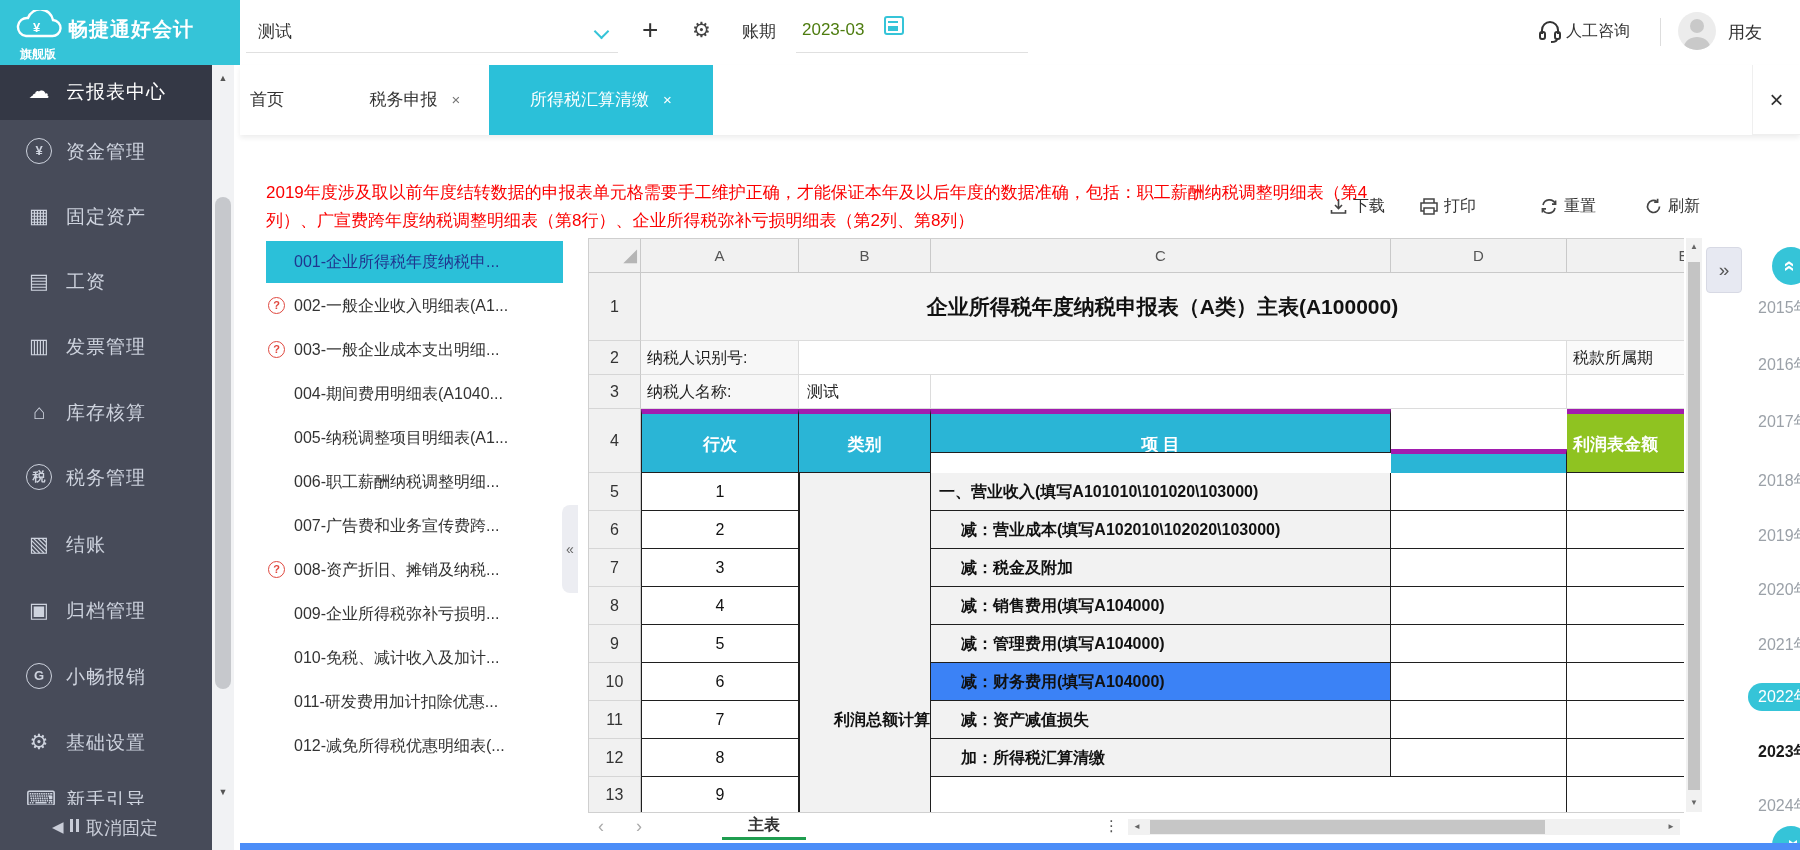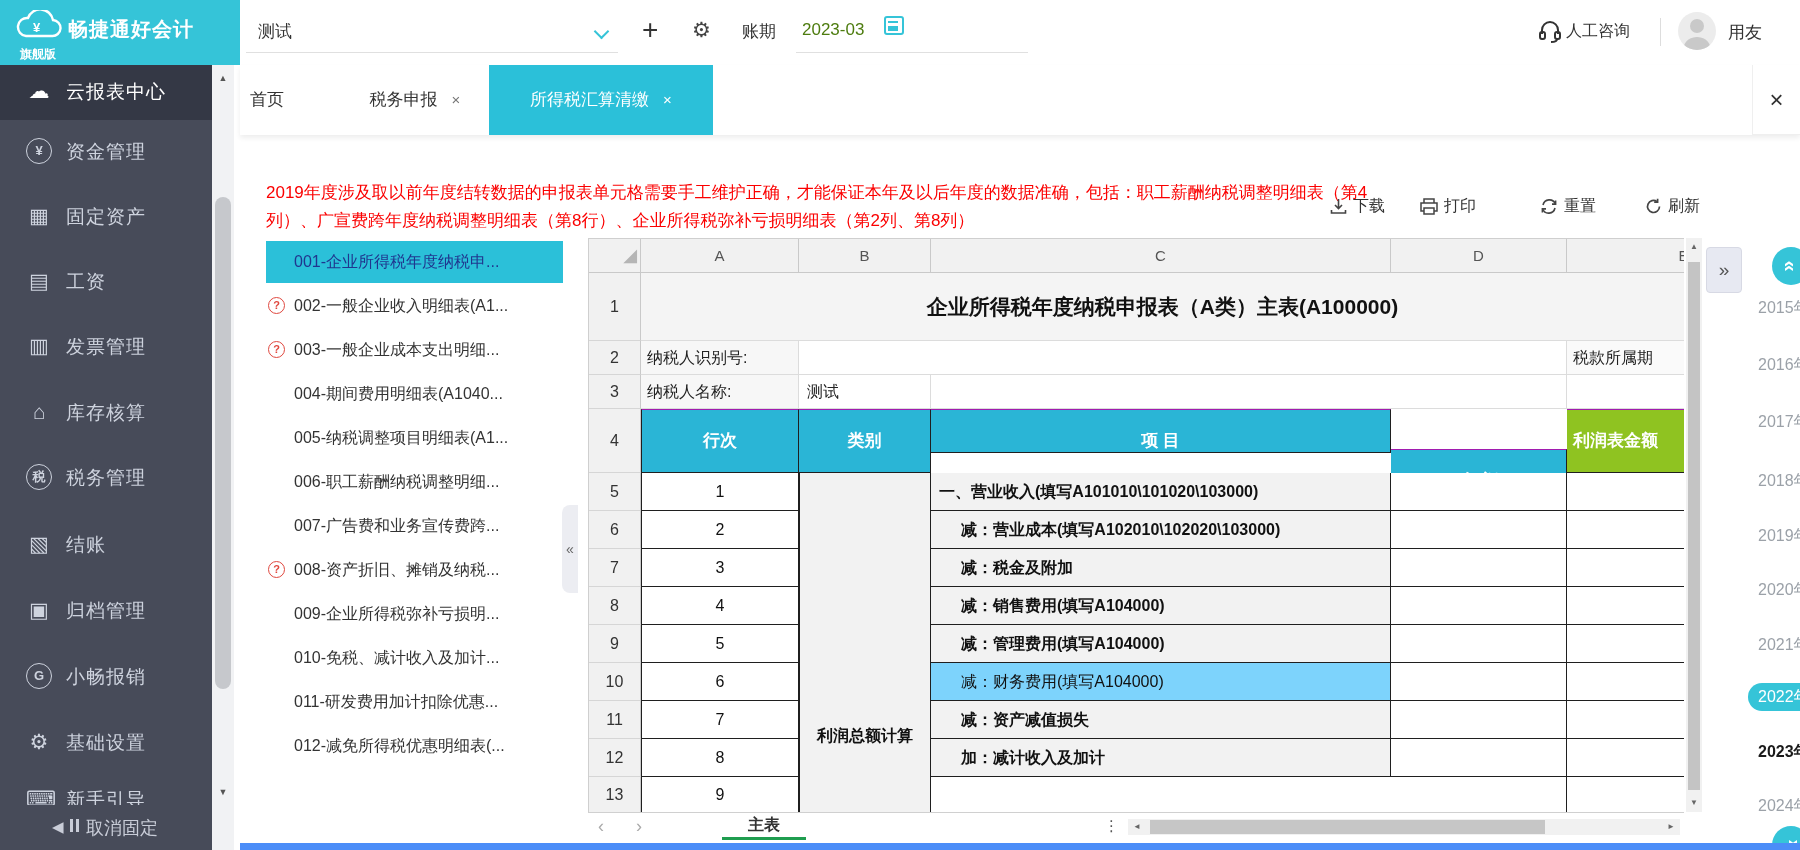--- a/index.html
+++ b/index.html
@@ -64,21 +64,21 @@
   .help-ic { position:absolute; left:2px; top:12px; width:17px; height:17px; border:1.5px solid #e0483f; border-radius:50%; color:#e0483f; font-size:11px; font-weight:bold; text-align:center; line-height:15px; }
   #collapse-handle { left:562px; top:505px; width:16px; height:88px; background:#ecedf2; border-radius:8px 0 0 8px; color:#666; font-size:14px; text-align:center; line-height:88px; cursor:pointer; }
 
   
   #sheet-grid { left:588px; top:238px; width:1096px; height:574px; overflow:hidden; background:#fff; border-left:1px solid #cfcfcf; border-top:1px solid #cfcfcf; }
   .cell { position:absolute; overflow:hidden; white-space:nowrap; }
   .ch { background:#f1f1f1; border-right:1px solid #c9c9c9; border-bottom:1px solid #c9c9c9; color:#555; font-size:15px; text-align:center; }
   .rh { background:#f1f1f1; border-right:1px solid #c9c9c9; border-bottom:1px solid #d6d6d6; color:#333; font-size:16px; text-align:center; }
   .lc { border-right:1px solid #dcdcdc; border-bottom:1px solid #dcdcdc; font-size:16px; color:#222; }
   .tb { border-right:1px solid #1f1f1f; border-bottom:1px solid #1f1f1f; font-size:16px; color:#111; }
-  .tb-top { border-top:1px solid #a21caf; }
+  .tb-top { border-top:5px solid #a21caf; }
   .tb-left { border-left:1px solid #1f1f1f; }
   .hcyan { background:#2ab5d6; color:#fff; font-weight:bold; font-size:17px; text-align:center; }
   .hgreen { background:#8fc321; color:#fff; font-weight:bold; font-size:17px; }
   #corner-tri { position:absolute; right:3px; top:5px; color:#b5b5b5; font-size:18px; line-height:22px; }
 
   #sheet-footer { left:588px; top:812px; width:1096px; height:28px; background:#fff; border-top:1px solid #d0d0d0; }
   .ft-arrow { position:absolute; top:3px; font-size:18px; color:#aaa; cursor:pointer; }
   #sheet-tab { position:absolute; left:134px; top:0; width:84px; height:27px; background:#fff; border-bottom:3px solid #1f9d4f; font-size:16px; font-weight:bold; color:#333; text-align:center; line-height:24px; cursor:pointer; }
   #ft-dots { position:absolute; left:516px; top:4px; font-size:15px; color:#555; cursor:pointer; }
   #h-scroll { position:absolute; left:540px; top:6px; width:552px; height:16px; background:#f1f1f1; }
@@ -314,21 +314,21 @@
       <div class="cell lc" style="left: 52px; top: 136px; width: 158px; height: 34px; background: rgb(247, 247, 247); padding-left: 6px; line-height: 34px;">纳税人名称:</div>
       <div class="cell lc" style="left: 210px; top: 136px; width: 132px; height: 34px; background: rgb(255, 255, 255); padding-left: 8px; line-height: 34px;">测试</div>
       <div class="cell lc" style="left: 342px; top: 136px; width: 636px; height: 34px; background: rgb(255, 255, 255);"></div>
       <div class="cell lc" style="left: 978px; top: 136px; width: 234px; height: 34px; background: rgb(255, 255, 255);"></div>
       <div class="cell tb tb-top tb-left hcyan" style="left: 52px; top: 170px; width: 158px; height: 64px; line-height: 62px;">行次</div>
       <div class="cell tb tb-top hcyan" style="left: 210px; top: 170px; width: 132px; height: 64px; line-height: 62px;">类别</div>
       <div class="cell tb tb-top hcyan" style="left: 342px; top: 170px; width: 460px; height: 44px; line-height: 62px;">项  目</div>
       <div class="cell tb tb-top hcyan" style="left: 802px; top: 170px; width: 176px; height: 64px; line-height: 62px; margin-top: 40px;">金  额</div>
       <div class="cell tb tb-top hgreen" style="left: 978px; top: 170px; width: 234px; height: 64px; padding-left: 6px; line-height: 62px;">利润表金额</div>
       <div class="cell tb tb-left" style="left: 210px; top: 234px; width: 132px; height: 340px; background: rgb(242, 242, 242);">
-        <div style="position: absolute; left: 0px; top: 244px; width: 130px; height: 38px; line-height: 38px; text-align: center; font-weight: bold; font-size: 16px; color: rgb(17, 17, 17);">利润总额计算</div>
+        <div style="position: absolute; left: 0px; top: 228px; width: 130px; height: 38px; line-height: 38px; text-align: right; font-weight: bold; font-size: 16px; color: rgb(17, 17, 17);">利润总额计算</div>
       </div>
       <div class="cell tb tb-left" style="left: 52px; top: 234px; width: 158px; height: 38px; background: rgb(255, 255, 255); text-align: center; line-height: 38px;">1</div>
       <div class="cell tb" style="left: 342px; top: 234px; width: 460px; height: 38px; background: rgb(242, 242, 242); font-weight: bold; padding-left: 8px; line-height: 38px;">一、营业收入(填写A101010\101020\103000)</div>
       <div class="cell tb" style="left: 802px; top: 234px; width: 176px; height: 38px; background: rgb(255, 255, 255);"></div>
       <div class="cell tb" style="left: 978px; top: 234px; width: 234px; height: 38px; background: rgb(255, 255, 255);"></div>
       <div class="cell tb tb-left" style="left: 52px; top: 272px; width: 158px; height: 38px; background: rgb(255, 255, 255); text-align: center; line-height: 38px;">2</div>
       <div class="cell tb" style="left: 342px; top: 272px; width: 460px; height: 38px; background: rgb(242, 242, 242); font-weight: bold; padding-left: 30px; line-height: 38px;">减：营业成本(填写A102010\102020\103000)</div>
       <div class="cell tb" style="left: 802px; top: 272px; width: 176px; height: 38px; background: rgb(255, 255, 255);"></div>
       <div class="cell tb" style="left: 978px; top: 272px; width: 234px; height: 38px; background: rgb(255, 255, 255);"></div>
       <div class="cell tb tb-left" style="left: 52px; top: 310px; width: 158px; height: 38px; background: rgb(255, 255, 255); text-align: center; line-height: 38px;">3</div>
@@ -337,29 +337,29 @@
       <div class="cell tb" style="left: 978px; top: 310px; width: 234px; height: 38px; background: rgb(255, 255, 255);"></div>
       <div class="cell tb tb-left" style="left: 52px; top: 348px; width: 158px; height: 38px; background: rgb(255, 255, 255); text-align: center; line-height: 38px;">4</div>
       <div class="cell tb" style="left: 342px; top: 348px; width: 460px; height: 38px; background: rgb(242, 242, 242); font-weight: bold; padding-left: 30px; line-height: 38px;">减：销售费用(填写A104000)</div>
       <div class="cell tb" style="left: 802px; top: 348px; width: 176px; height: 38px; background: rgb(255, 255, 255);"></div>
       <div class="cell tb" style="left: 978px; top: 348px; width: 234px; height: 38px; background: rgb(255, 255, 255);"></div>
       <div class="cell tb tb-left" style="left: 52px; top: 386px; width: 158px; height: 38px; background: rgb(255, 255, 255); text-align: center; line-height: 38px;">5</div>
       <div class="cell tb" style="left: 342px; top: 386px; width: 460px; height: 38px; background: rgb(242, 242, 242); font-weight: bold; padding-left: 30px; line-height: 38px;">减：管理费用(填写A104000)</div>
       <div class="cell tb" style="left: 802px; top: 386px; width: 176px; height: 38px; background: rgb(255, 255, 255);"></div>
       <div class="cell tb" style="left: 978px; top: 386px; width: 234px; height: 38px; background: rgb(255, 255, 255);"></div>
       <div class="cell tb tb-left" style="left: 52px; top: 424px; width: 158px; height: 38px; background: rgb(255, 255, 255); text-align: center; line-height: 38px;">6</div>
-      <div class="cell tb" style="left: 342px; top: 424px; width: 460px; height: 38px; background: #7dd3fc; font-weight: normal; padding-left: 30px; line-height: 38px;">减：财务费用(填写A104000)</div>
+      <div class="cell tb" style="left: 342px; top: 424px; width: 460px; height: 38px; background: #3b82f6; font-weight: bold; padding-left: 30px; line-height: 38px;">减：财务费用(填写A104000)</div>
       <div class="cell tb" style="left: 802px; top: 424px; width: 176px; height: 38px; background: rgb(255, 255, 255);"></div>
       <div class="cell tb" style="left: 978px; top: 424px; width: 234px; height: 38px; background: rgb(255, 255, 255);"></div>
       <div class="cell tb tb-left" style="left: 52px; top: 462px; width: 158px; height: 38px; background: rgb(255, 255, 255); text-align: center; line-height: 38px;">7</div>
       <div class="cell tb" style="left: 342px; top: 462px; width: 460px; height: 38px; background: rgb(242, 242, 242); font-weight: bold; padding-left: 30px; line-height: 38px;">减：资产减值损失</div>
       <div class="cell tb" style="left: 802px; top: 462px; width: 176px; height: 38px; background: rgb(255, 255, 255);"></div>
       <div class="cell tb" style="left: 978px; top: 462px; width: 234px; height: 38px; background: rgb(255, 255, 255);"></div>
       <div class="cell tb tb-left" style="left: 52px; top: 500px; width: 158px; height: 38px; background: rgb(255, 255, 255); text-align: center; line-height: 38px;">8</div>
-      <div class="cell tb" style="left: 342px; top: 500px; width: 460px; height: 38px; background: rgb(242, 242, 242); font-weight: bold; padding-left: 30px; line-height: 38px;">加：减计收入及加计</div>
+      <div class="cell tb" style="left: 342px; top: 500px; width: 460px; height: 38px; background: rgb(242, 242, 242); font-weight: bold; padding-left: 30px; line-height: 38px;">加：所得税汇算清缴</div>
       <div class="cell tb" style="left: 802px; top: 500px; width: 176px; height: 38px; background: rgb(255, 255, 255);"></div>
       <div class="cell tb" style="left: 978px; top: 500px; width: 234px; height: 38px; background: rgb(255, 255, 255);"></div>
       <div class="cell tb tb-left" style="left: 52px; top: 538px; width: 158px; height: 36px; background: rgb(255, 255, 255); text-align: center; line-height: 36px;">9</div>
       <div class="cell tb" style="left: 802px; top: 538px; width: 176px; height: 36px; background: rgb(255, 255, 255);"></div>
       <div class="cell tb" style="left: 978px; top: 538px; width: 234px; height: 36px; background: rgb(255, 255, 255);"></div>
     </div>
 
   <div id="sheet-footer" class="abs">
     <span class="ft-arrow" style="left:10px">‹</span>
     <span class="ft-arrow" style="left:48px">›</span>

